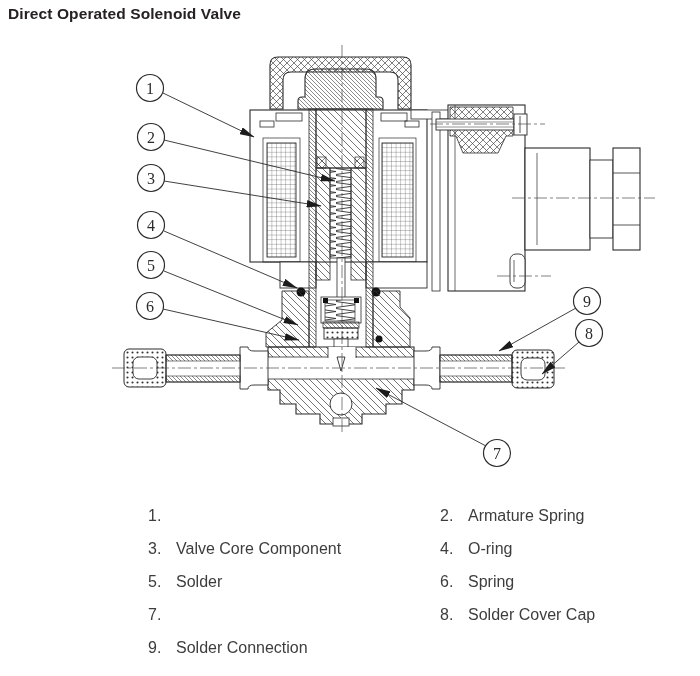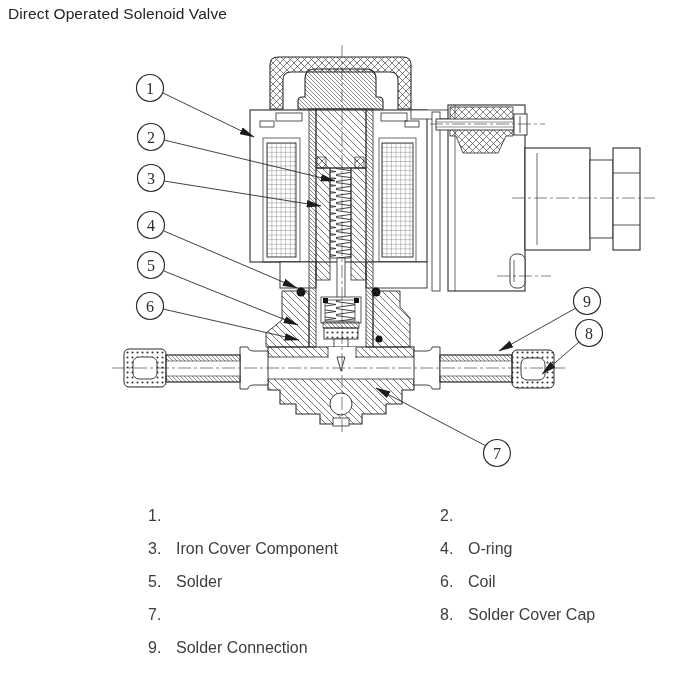--- a/index.html
+++ b/index.html
@@ -1,18 +1,18 @@
 <!DOCTYPE html>
 <html><head>
 <meta charset="utf-8">
 <style>
   html,body{margin:0;padding:0;background:#ffffff;}
   .page{position:relative;width:700px;height:676px;background:#fff;overflow:hidden;
         font-family:"Liberation Sans",sans-serif;}
-  .title{position:absolute;left:8px;top:5px;font-size:15.5px;font-weight:normal;
+  .title{position:absolute;left:8px;top:5px;font-size:15.5px;font-weight:bold;
          color:#262223;letter-spacing:0.1px;}
   .diagram{position:absolute;left:0;top:0;}
   .legend{position:absolute;left:148px;top:506px;width:470px;
           display:grid;grid-template-columns:292px auto;row-gap:14px;column-gap:0;}
   .legend .item{display:flex;align-items:baseline;font-size:16px;color:#3d3d3d;line-height:19px;}
   .legend .num{display:inline-block;width:28px;flex:0 0 28px;}
   svg text.balloon-num{font-family:"Liberation Serif",serif;font-size:16px;fill:#2b2b2b;}
 </style>
 </head>
 <body>
@@ -200,36 +200,37 @@
       </g>
     </g>
   </svg>
 
   <div class="legend">
     <div class="item">
       <span class="num">1.</span>
     </div>
     <div class="item">
       <span class="num">2.</span>
+      <span class="label">Armature Spring</span>
     </div>
     <div class="item">
       <span class="num">3.</span>
-      <span class="label">Iron Cover Component</span>
+      <span class="label">Valve Core Component</span>
     </div>
     <div class="item">
       <span class="num">4.</span>
       <span class="label">O-ring</span>
     </div>
     <div class="item">
       <span class="num">5.</span>
       <span class="label">Solder</span>
     </div>
     <div class="item">
       <span class="num">6.</span>
-      <span class="label">Coil</span>
+      <span class="label">Spring</span>
     </div>
     <div class="item">
       <span class="num">7.</span>
     </div>
     <div class="item">
       <span class="num">8.</span>
       <span class="label">Solder Cover Cap</span>
     </div>
     <div class="item">
       <span class="num">9.</span>

